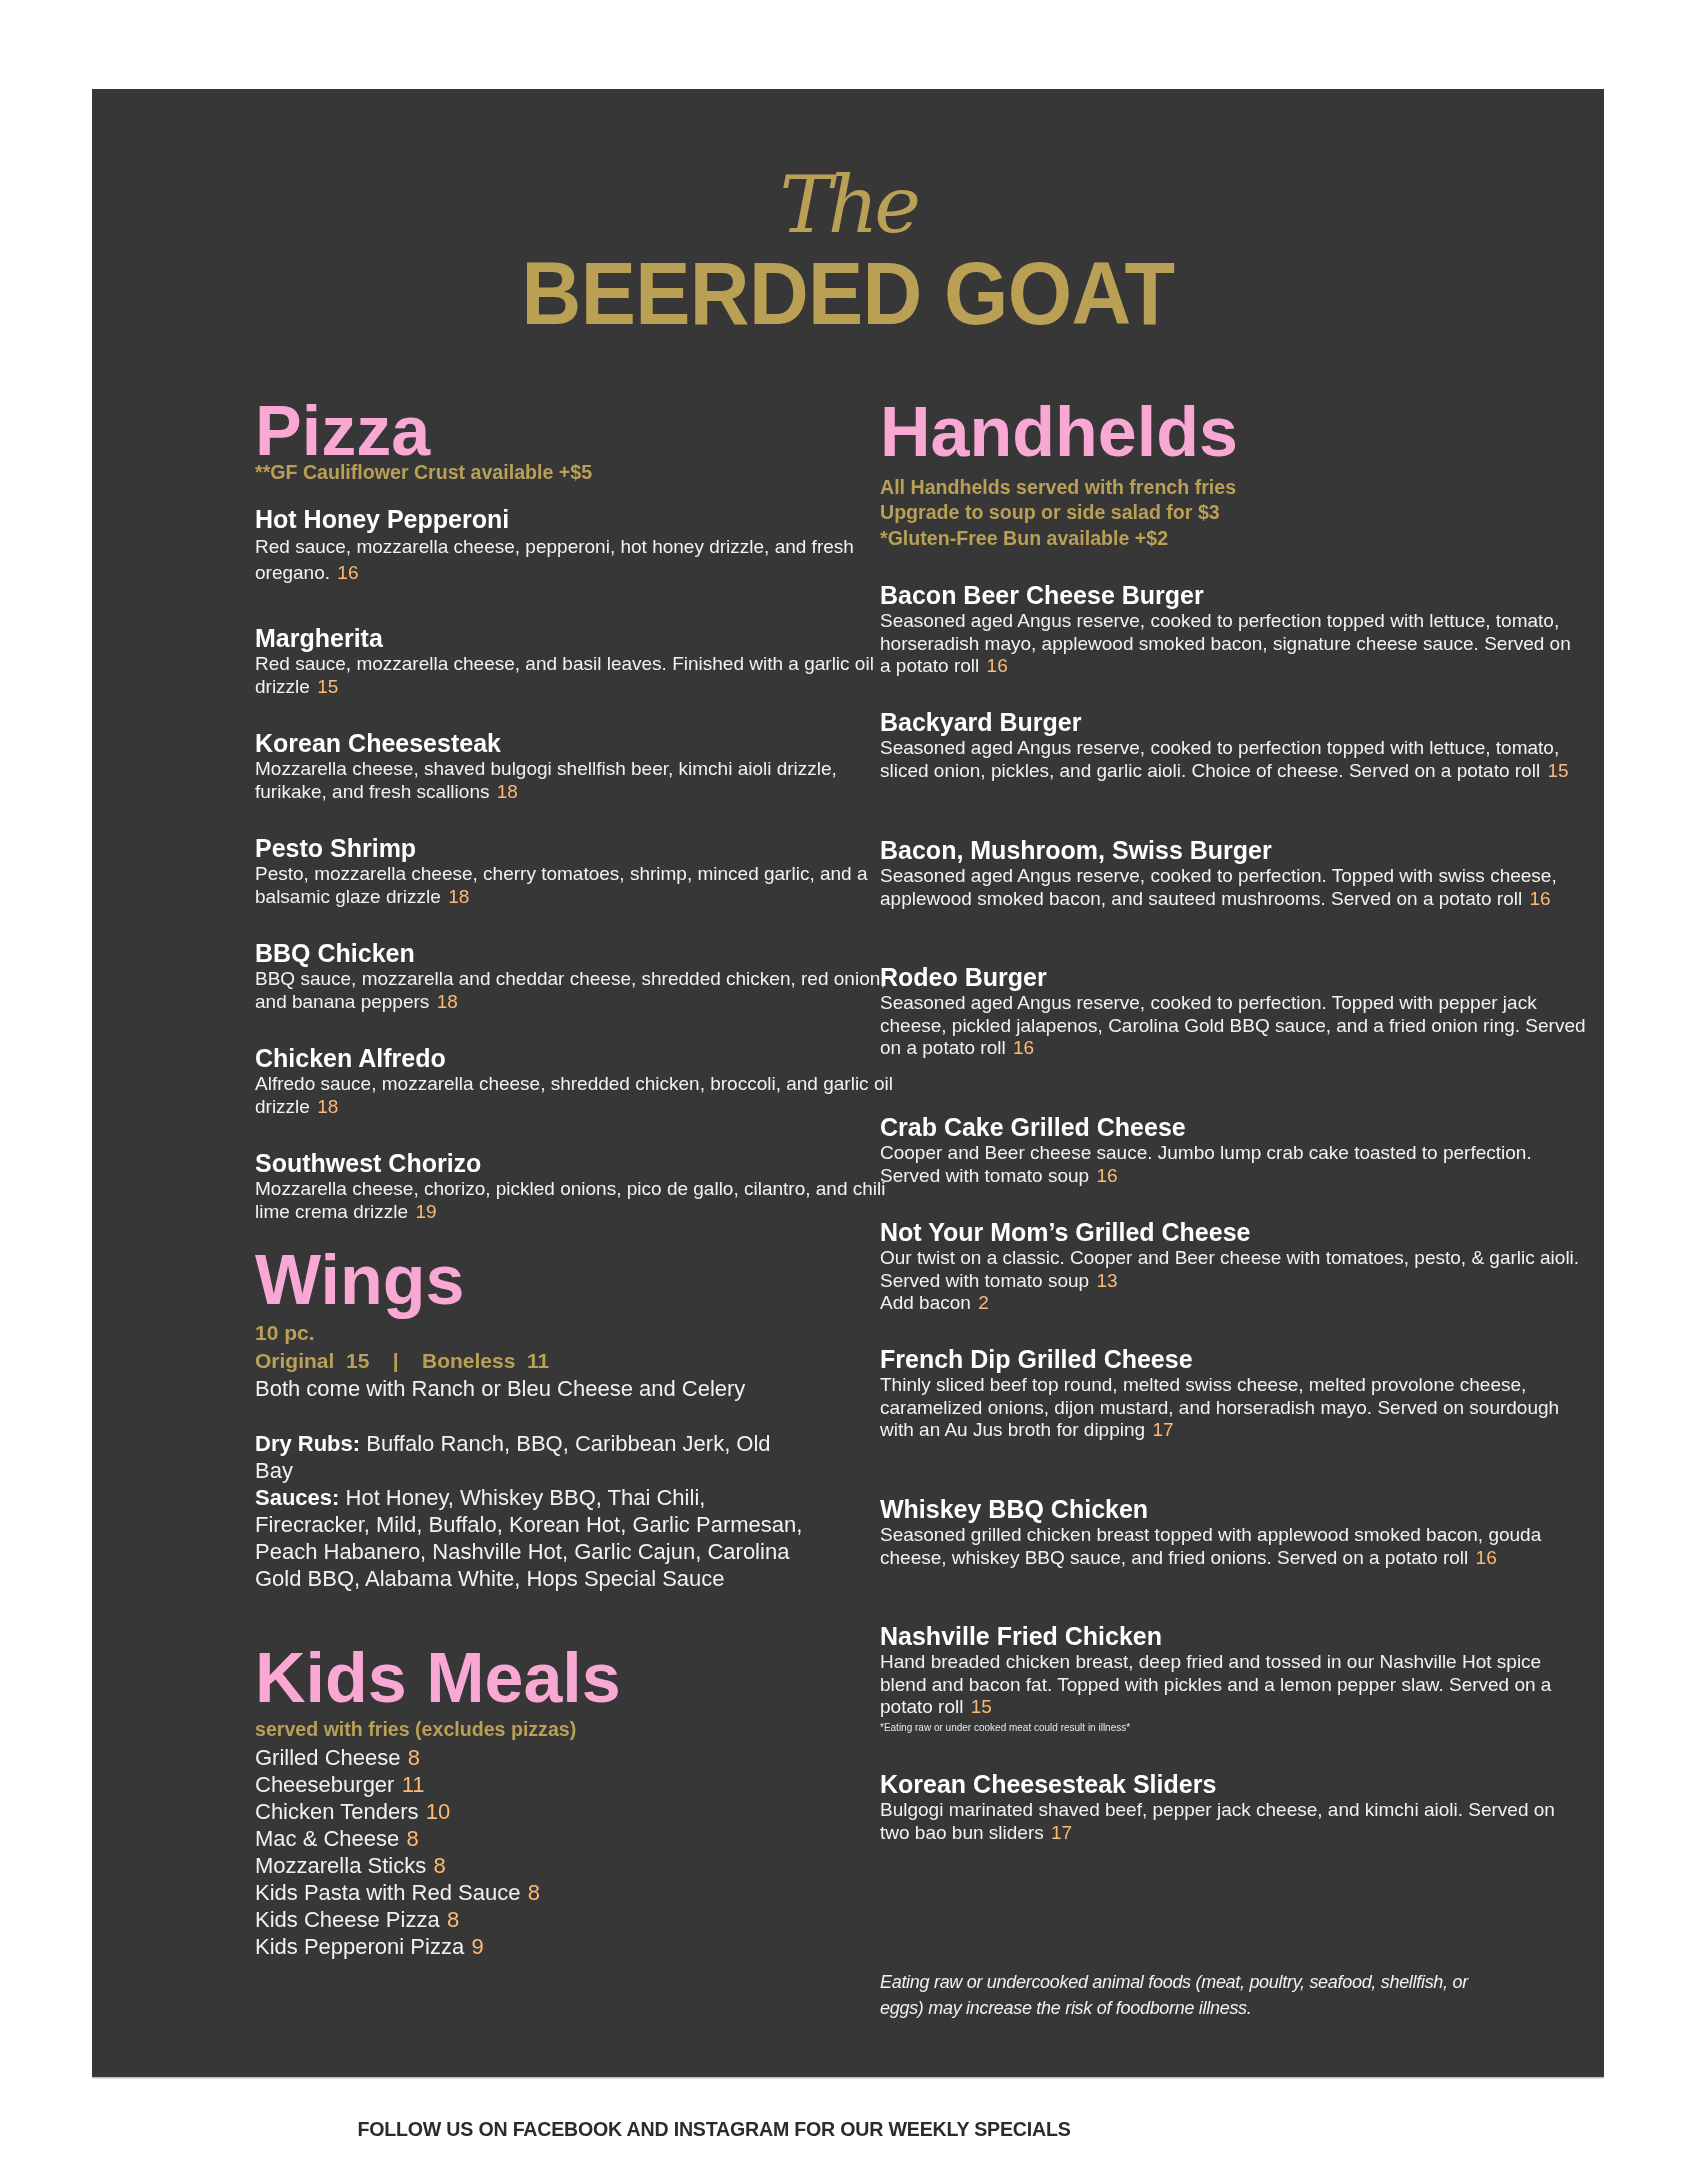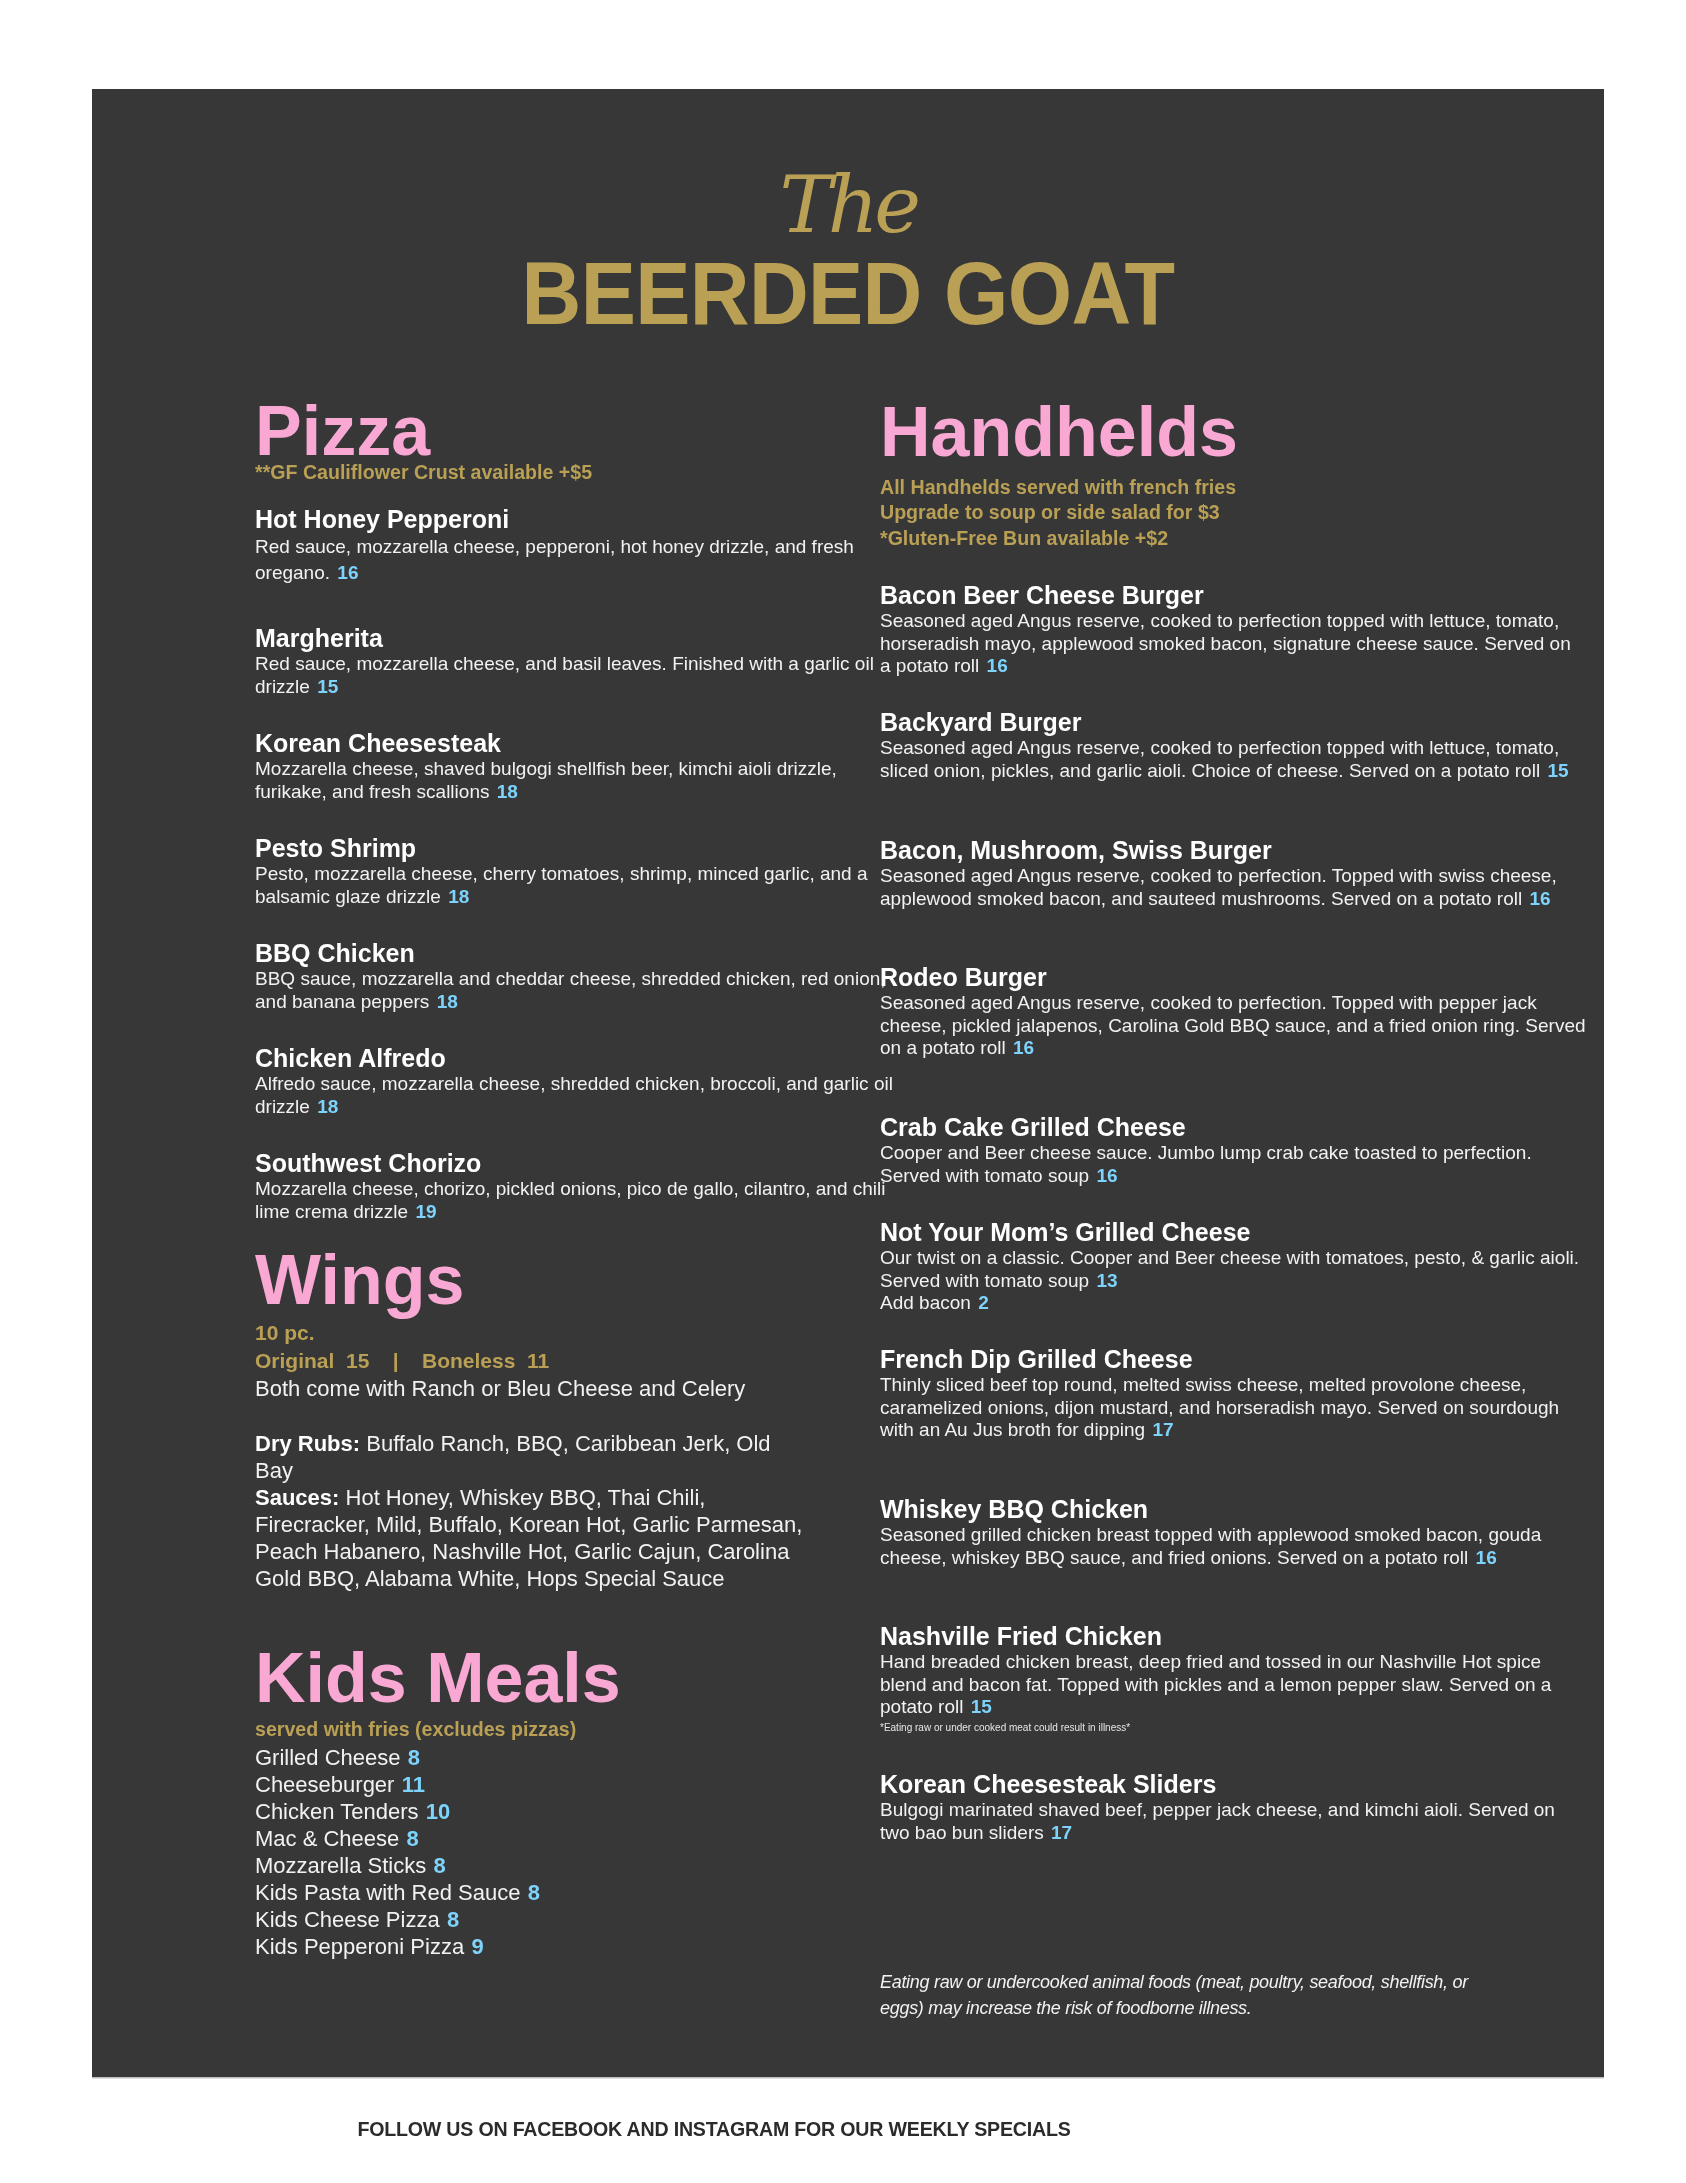--- a/index.html
+++ b/index.html
@@ -8,21 +8,21 @@
     .logo-the { position: absolute; left: 0; top: 69px; width: 100%; text-align: center; color: #b9a055; font-family: "DejaVu Serif", serif; font-style: italic; font-size: 79px; line-height: 95px; letter-spacing: -4.4px; }
     .logo-main { position: absolute; left: 0; top: 153px; width: 100%; text-align: center; color: #b9a055; font-family: "Liberation Sans", sans-serif; font-weight: 700; font-size: 89px; line-height: 102px; letter-spacing: -0.7px; transform: scaleX(0.93); }
     .col { position: absolute; top: 0; }
     .col-left { left: 163px; width: 655px; }
     .col-right { left: 788px; width: 706px; }
     .section-title { position: absolute; color: #f9a8d4; font-family: "Liberation Sans", sans-serif; font-weight: 700; font-size: 70px; line-height: 65px; white-space: nowrap; }
     .gold-note { position: absolute; color: #b9a055; font-family: "Liberation Sans", sans-serif; font-weight: 700; font-size: 19.6px; line-height: 25px; white-space: nowrap; }
     .item { position: absolute; left: 0; width: 100%; }
     .item-name { color: #ffffff; font-family: "Liberation Sans", sans-serif; font-weight: 700; font-size: 25px; line-height: 29px; white-space: nowrap; }
     .item-desc { color: #f2f2f2; font-family: "Liberation Sans", sans-serif; font-size: 19px; line-height: 22.6px; }
-    .price { font-weight: 700; color: #7dd3fc; margin-left: 7.3px; }
+    .price { font-weight: 400; color: #fdba74; margin-left: 7.3px; }
     .small-note { color: #e6e6e6; font-size: 10px; line-height: 17.5px; }
     .plain { position: absolute; color: #f2f2f2; font-family: "Liberation Sans", sans-serif; font-size: 22px; line-height: 27px; }
     .plain b { color: #ffffff; }
     .kids-list { position: absolute; left: 0; list-style: none; margin: 0; padding: 0; }
     .kids-list li { color: #f2f2f2; font-size: 22px; line-height: 27px; white-space: nowrap; }
     .disclaimer { position: absolute; color: #f2f2f2; font-family: "Liberation Sans", sans-serif; font-style: italic; font-size: 18px; line-height: 25.5px; letter-spacing: -0.3px; }
     .footer { position: absolute; left: 0; top: 2116px; width: 1428px; text-align: center; color: #2b2b2b; font-family: "Liberation Sans", sans-serif; font-weight: 700; font-size: 19.6px; line-height: 26px; letter-spacing: -0.2px; }
   </style>
 </head>
 <body>

